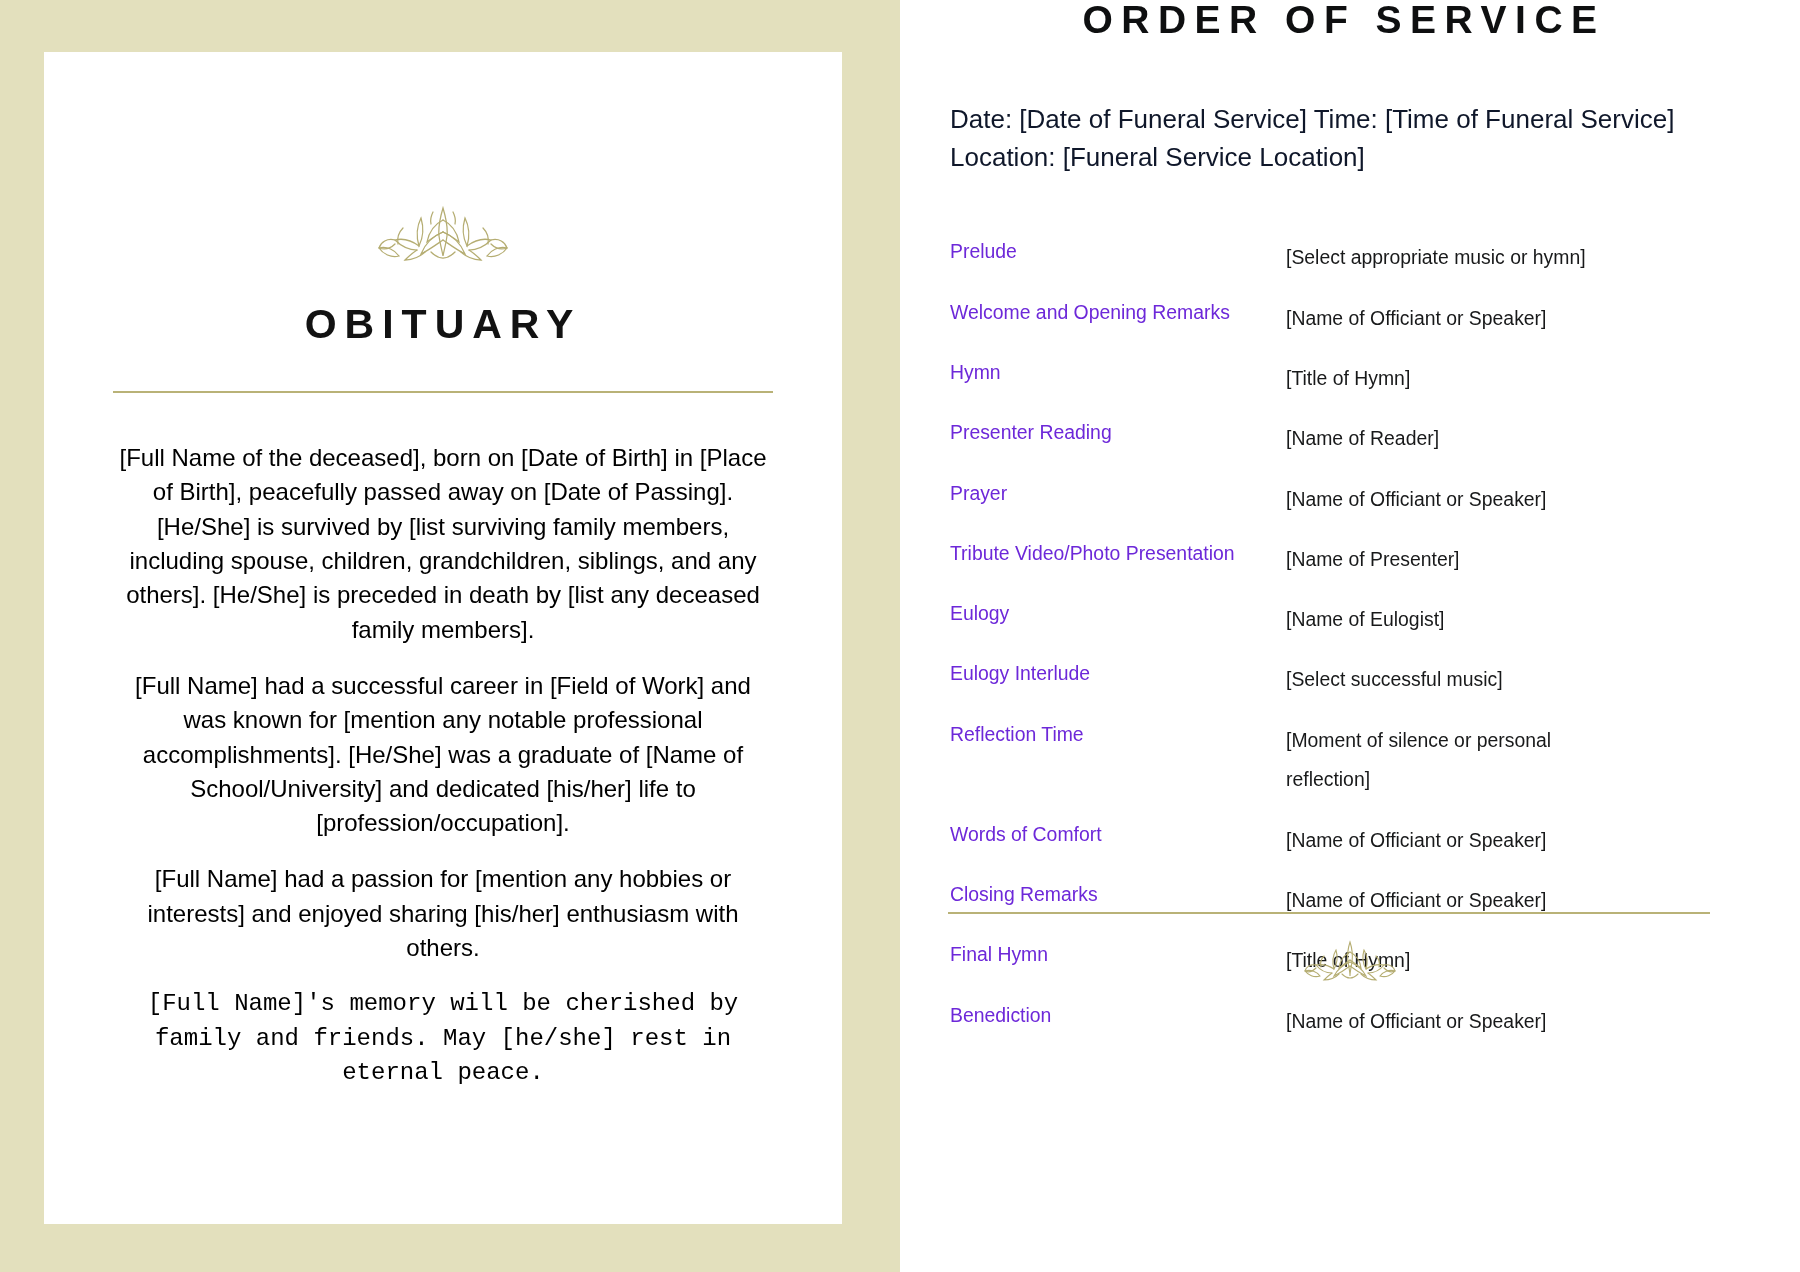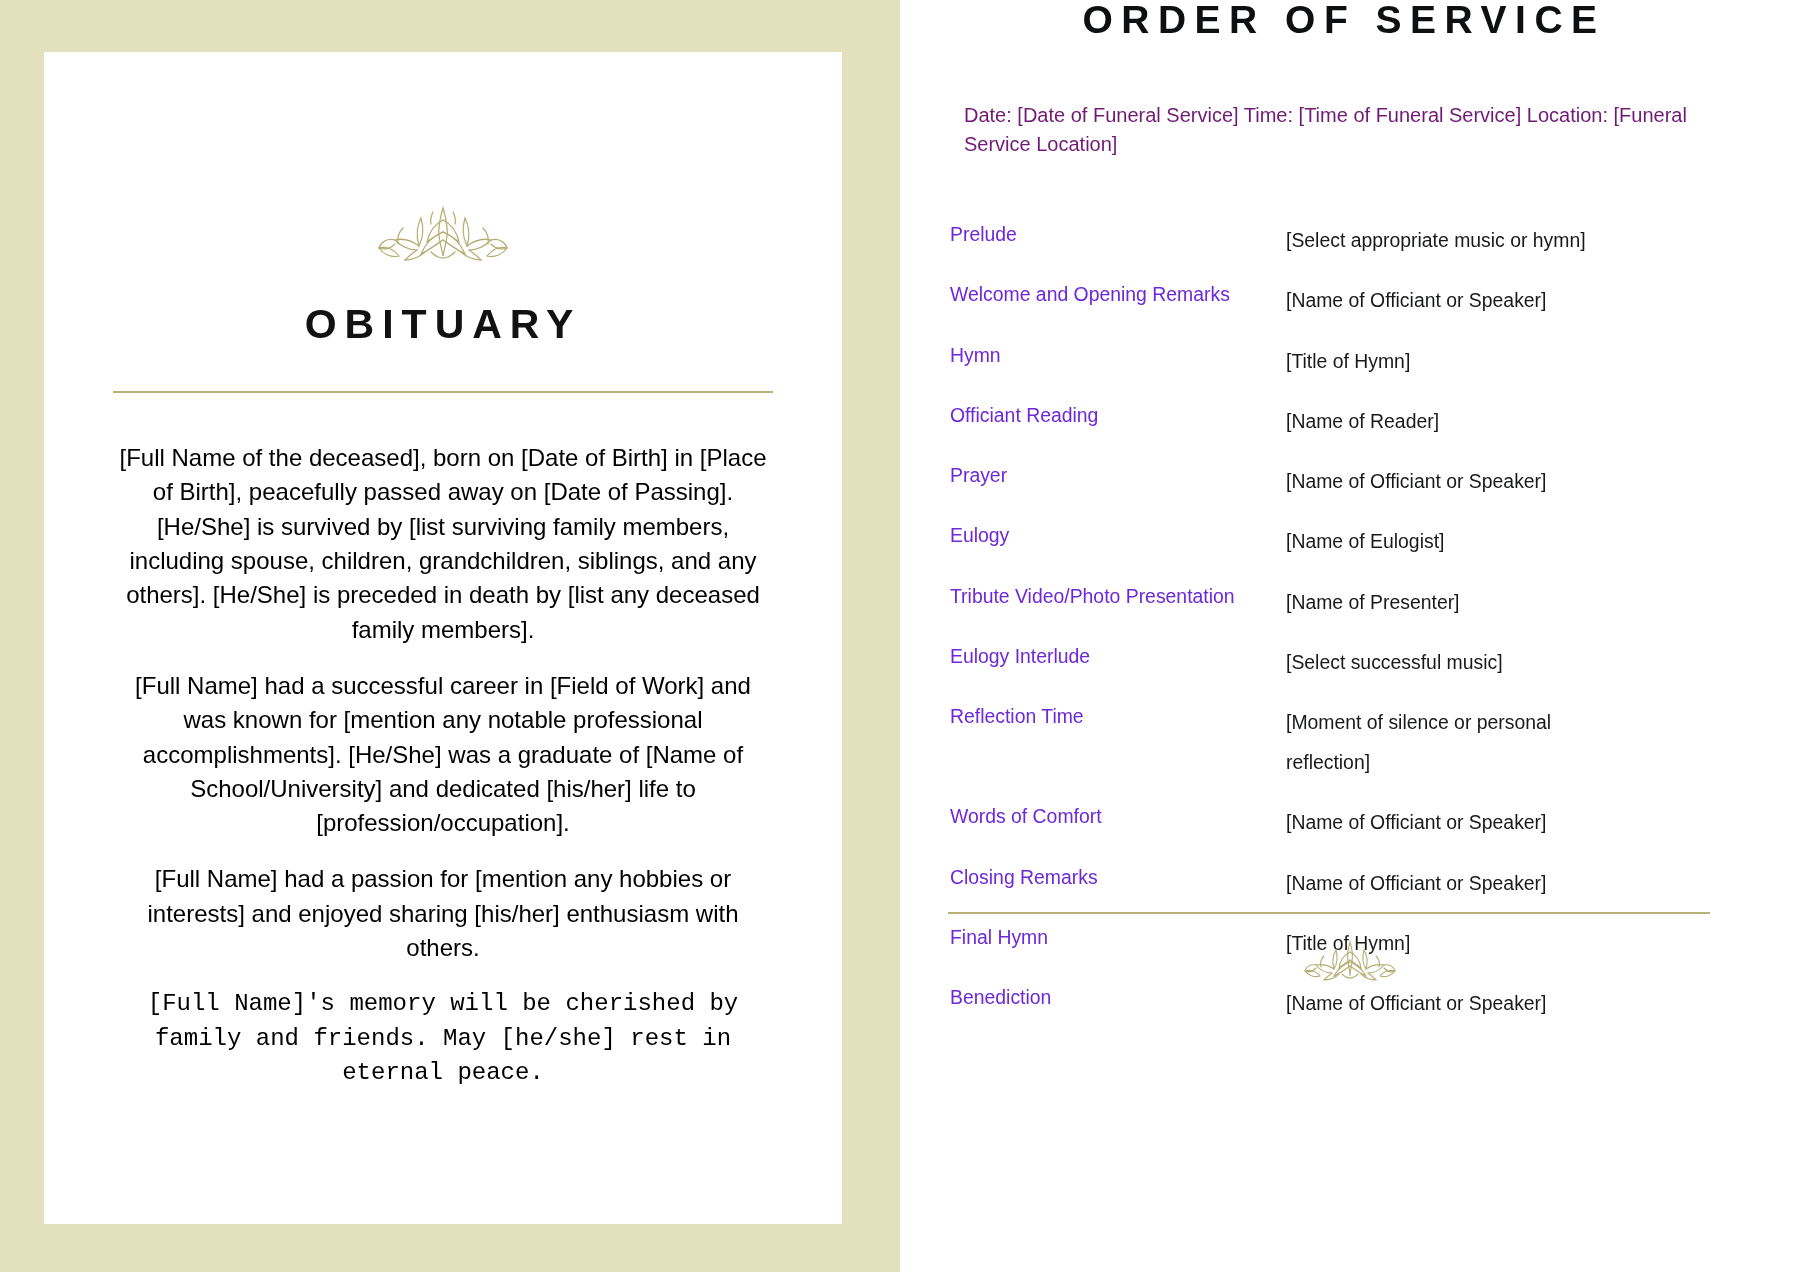--- a/index.html
+++ b/index.html
@@ -94,25 +94,25 @@
     text-align: center;
     font-size: 39px;
     font-weight: 700;
     letter-spacing: 8.5px;
     color: #0e0f10;
     line-height: 1;
   }
 
   .service-meta {
     margin-top: 62px;
-    margin-left: 16px;
+    margin-left: 2px;
     width: 760px;
-    font-size: 20px;
+    font-size: 26px;
     line-height: 1.45;
-    color: #701a75;
+    color: #0f172a;
   }
 
   .service-list {
     margin-top: 62px;
     margin-left: 2px;
     width: 772px;
   }
   .service-row {
     display: flex;
     align-items: flex-start;
@@ -212,34 +212,34 @@
       </div>
       <div class="service-row">
         <div class="label">Welcome and Opening Remarks</div>
         <div class="value">[Name of Officiant or Speaker]</div>
       </div>
       <div class="service-row">
         <div class="label">Hymn</div>
         <div class="value">[Title of Hymn]</div>
       </div>
       <div class="service-row">
-        <div class="label">Officiant Reading</div>
+        <div class="label">Presenter Reading</div>
         <div class="value">[Name of Reader]</div>
       </div>
       <div class="service-row">
         <div class="label">Prayer</div>
         <div class="value">[Name of Officiant or Speaker]</div>
+      </div>
+      <div class="service-row">
+        <div class="label">Tribute Video/Photo Presentation</div>
+        <div class="value">[Name of Presenter]</div>
       </div>
       <div class="service-row">
         <div class="label">Eulogy</div>
         <div class="value">[Name of Eulogist]</div>
-      </div>
-      <div class="service-row">
-        <div class="label">Tribute Video/Photo Presentation</div>
-        <div class="value">[Name of Presenter]</div>
       </div>
       <div class="service-row">
         <div class="label">Eulogy Interlude</div>
         <div class="value">[Select successful music]</div>
       </div>
       <div class="service-row">
         <div class="label">Reflection Time</div>
         <div class="value" style="max-width:300px;">[Moment of silence or personal reflection]</div>
       </div>
       <div class="service-row">

